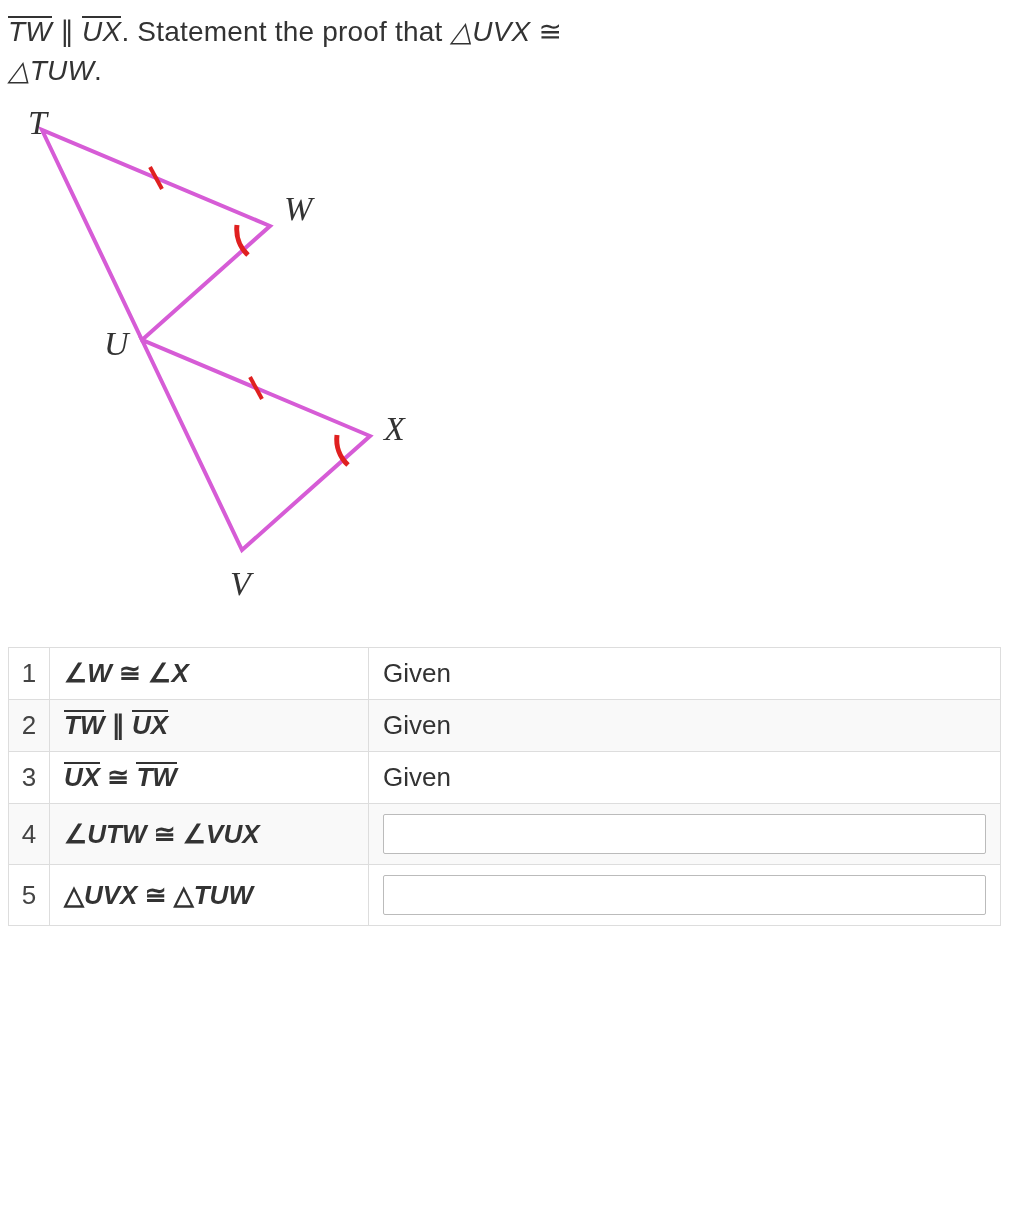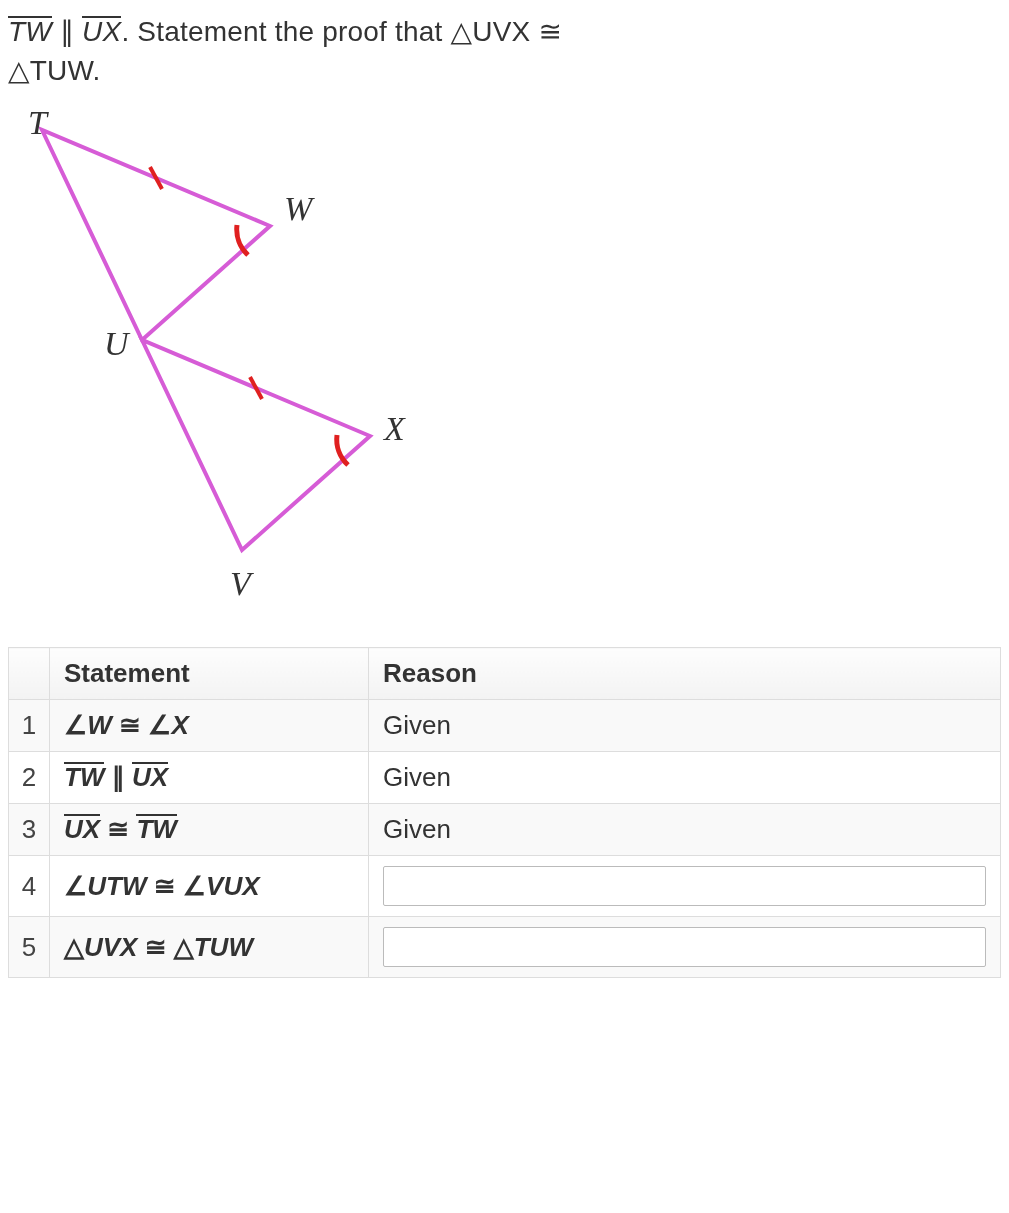--- a/index.html
+++ b/index.html
@@ -16,21 +16,21 @@
     line-height: 1.4;
     letter-spacing: 0.2px;
     margin-bottom: 10px;
   }
   .seg {
     border-top: 2px solid #333;
     display: inline-block;
     line-height: 1;
     font-style: italic;
   }
-  .it { }
+  .it { font-style: italic; }
   .diagram {
     margin: 20px 0 30px 4px;
   }
   table.proof {
     border-collapse: collapse;
     width: 100%;
     font-size: 26px;
   }
   table.proof th, table.proof td {
     border: 1px solid #ddd;
@@ -105,25 +105,20 @@
   <text x="16" y="24" font-size="34" font-style="italic" font-family="Verdana" fill="#333">T</text>
   <text x="272" y="110" font-size="34" font-style="italic" font-family="Verdana" fill="#333">W</text>
   <text x="92" y="245" font-size="34" font-style="italic" font-family="Verdana" fill="#333">U</text>
   <text x="372" y="330" font-size="34" font-style="italic" font-family="Verdana" fill="#333">X</text>
   <text x="218" y="485" font-size="34" font-style="italic" font-family="Verdana" fill="#333">V</text>
 </svg>
 </div>
 
 <table class="proof">
   <tbody>
-      <tr>
-    <th class="corner-blank"></th>
-    <th>Statement</th>
-    <th>Reason</th>
-  </tr>
 
   <tr>
     <td class="num">1</td>
     <td class="stmt">
       <span class="sym">∠</span>W <span class="sym">≅</span> <span class="sym">∠</span>X
     </td>
     <td>Given</td>
   </tr>
 
   <tr>

